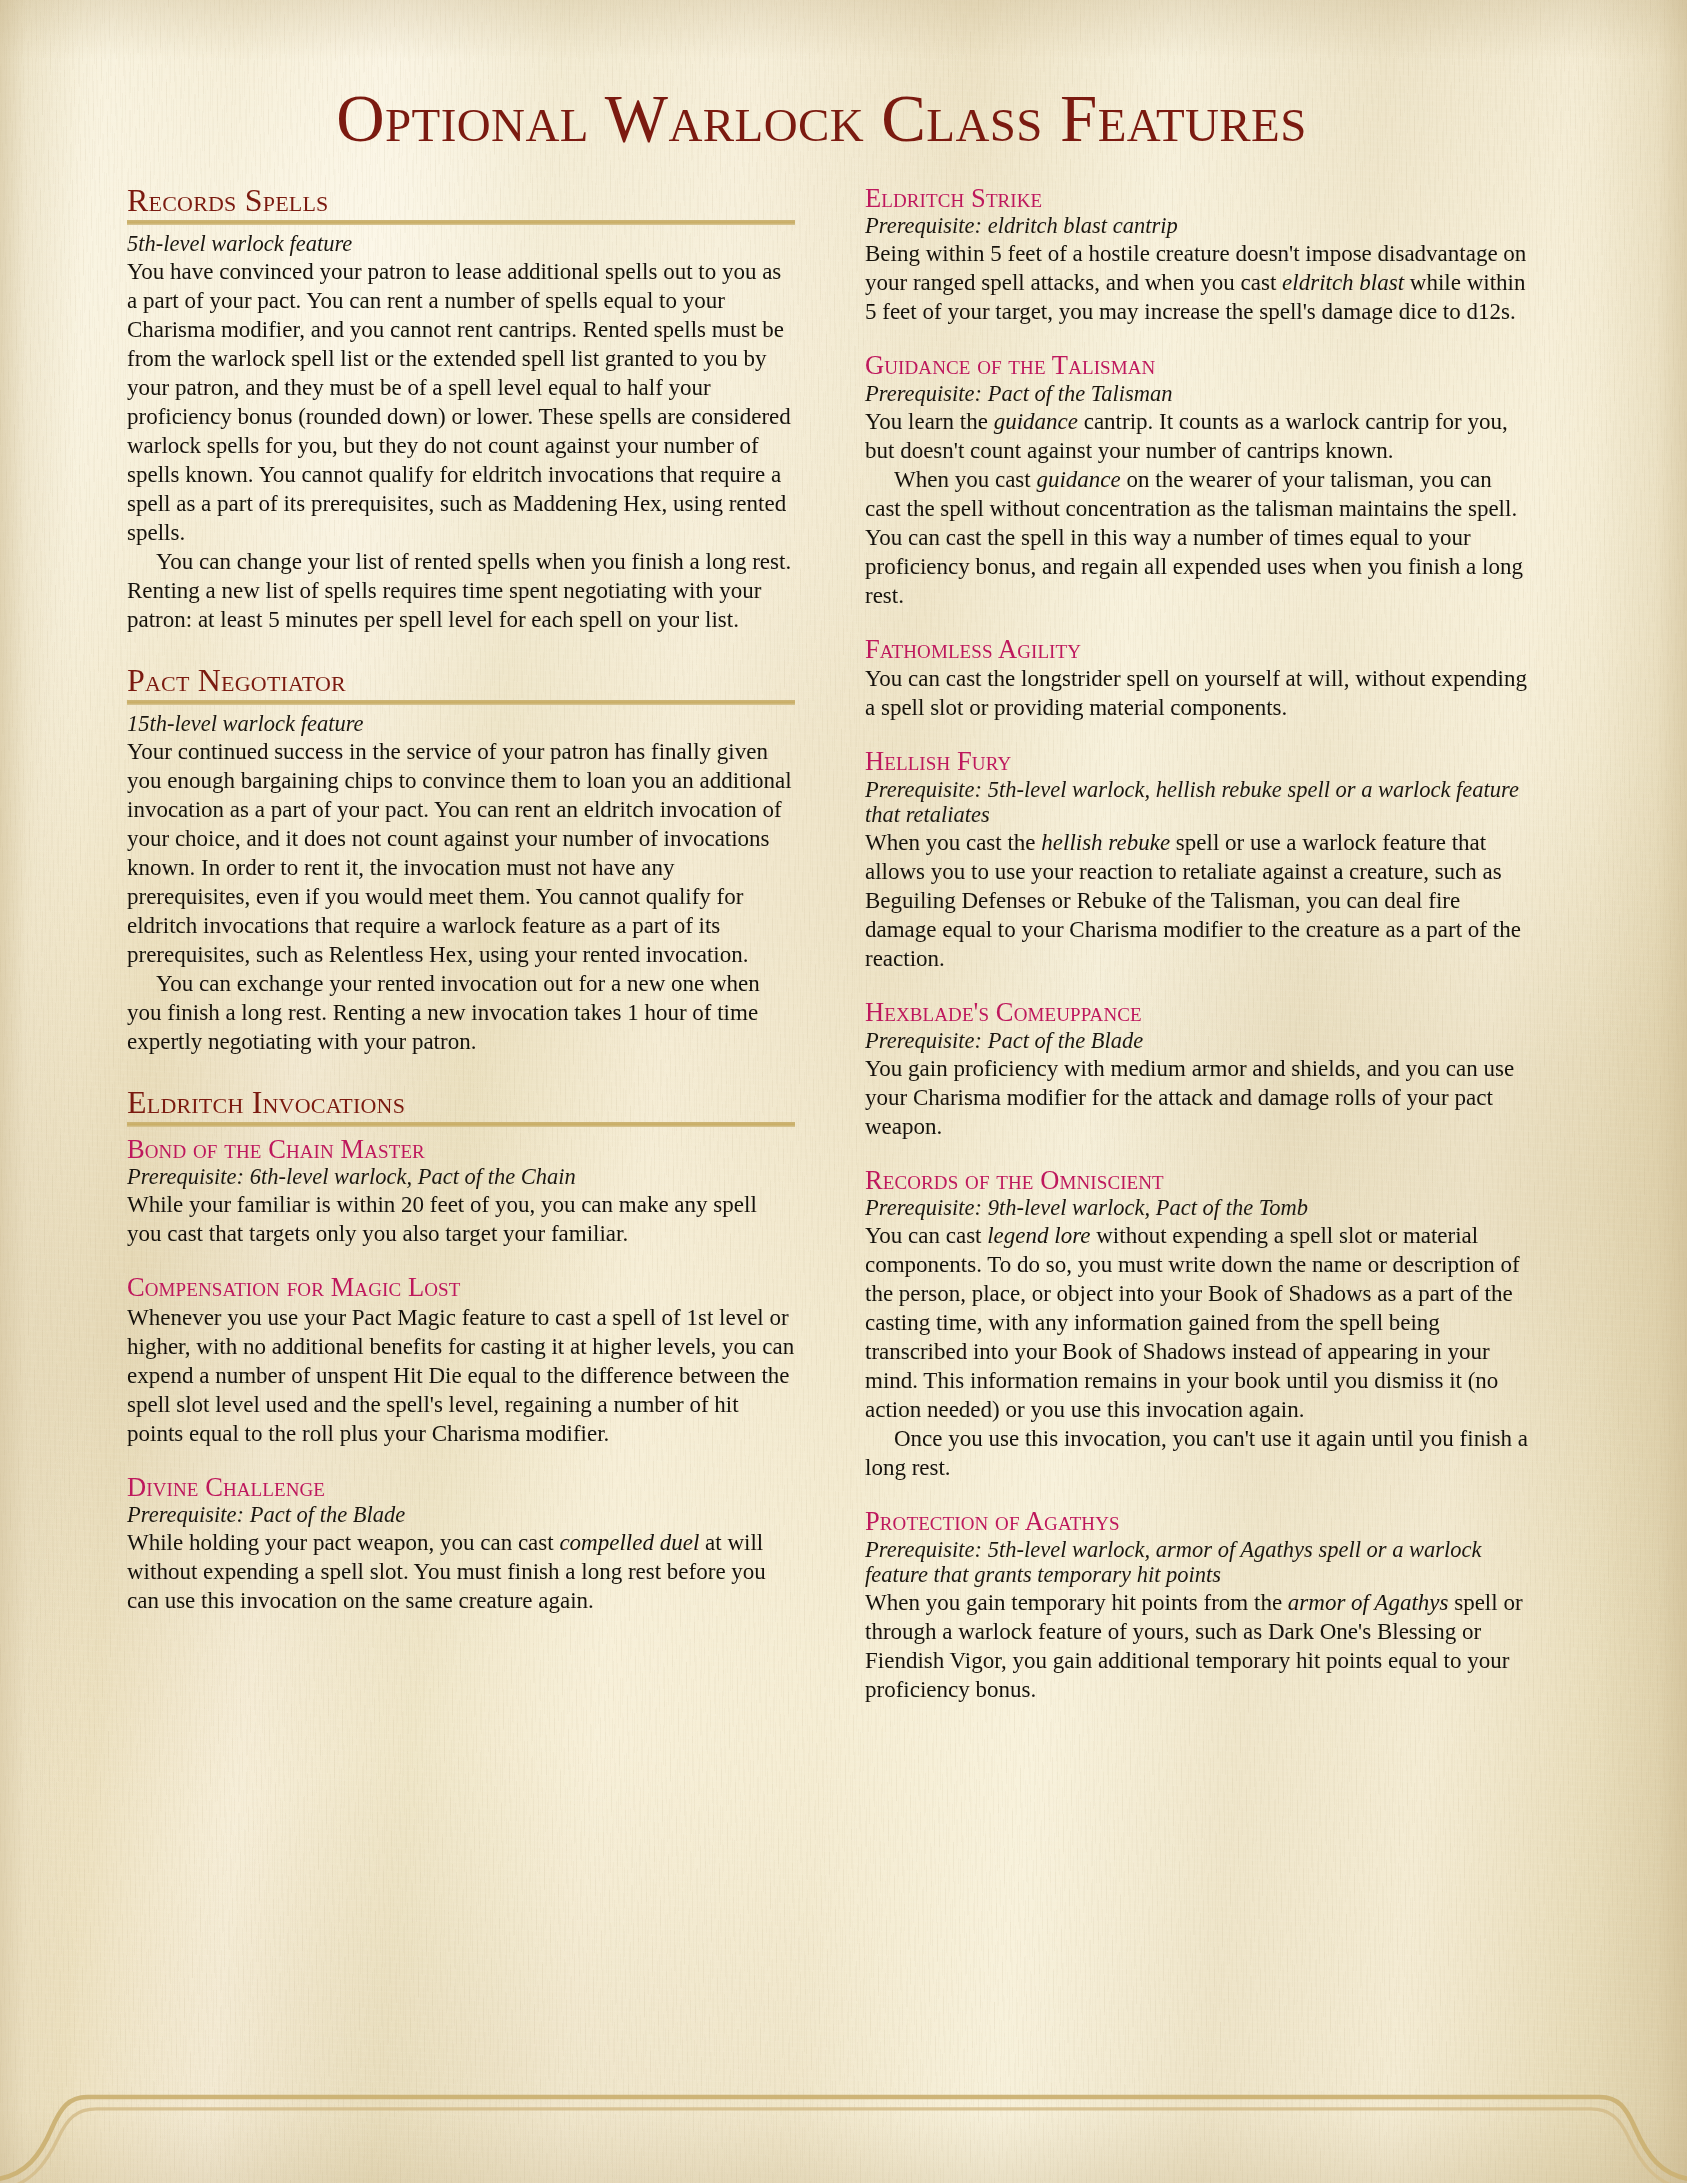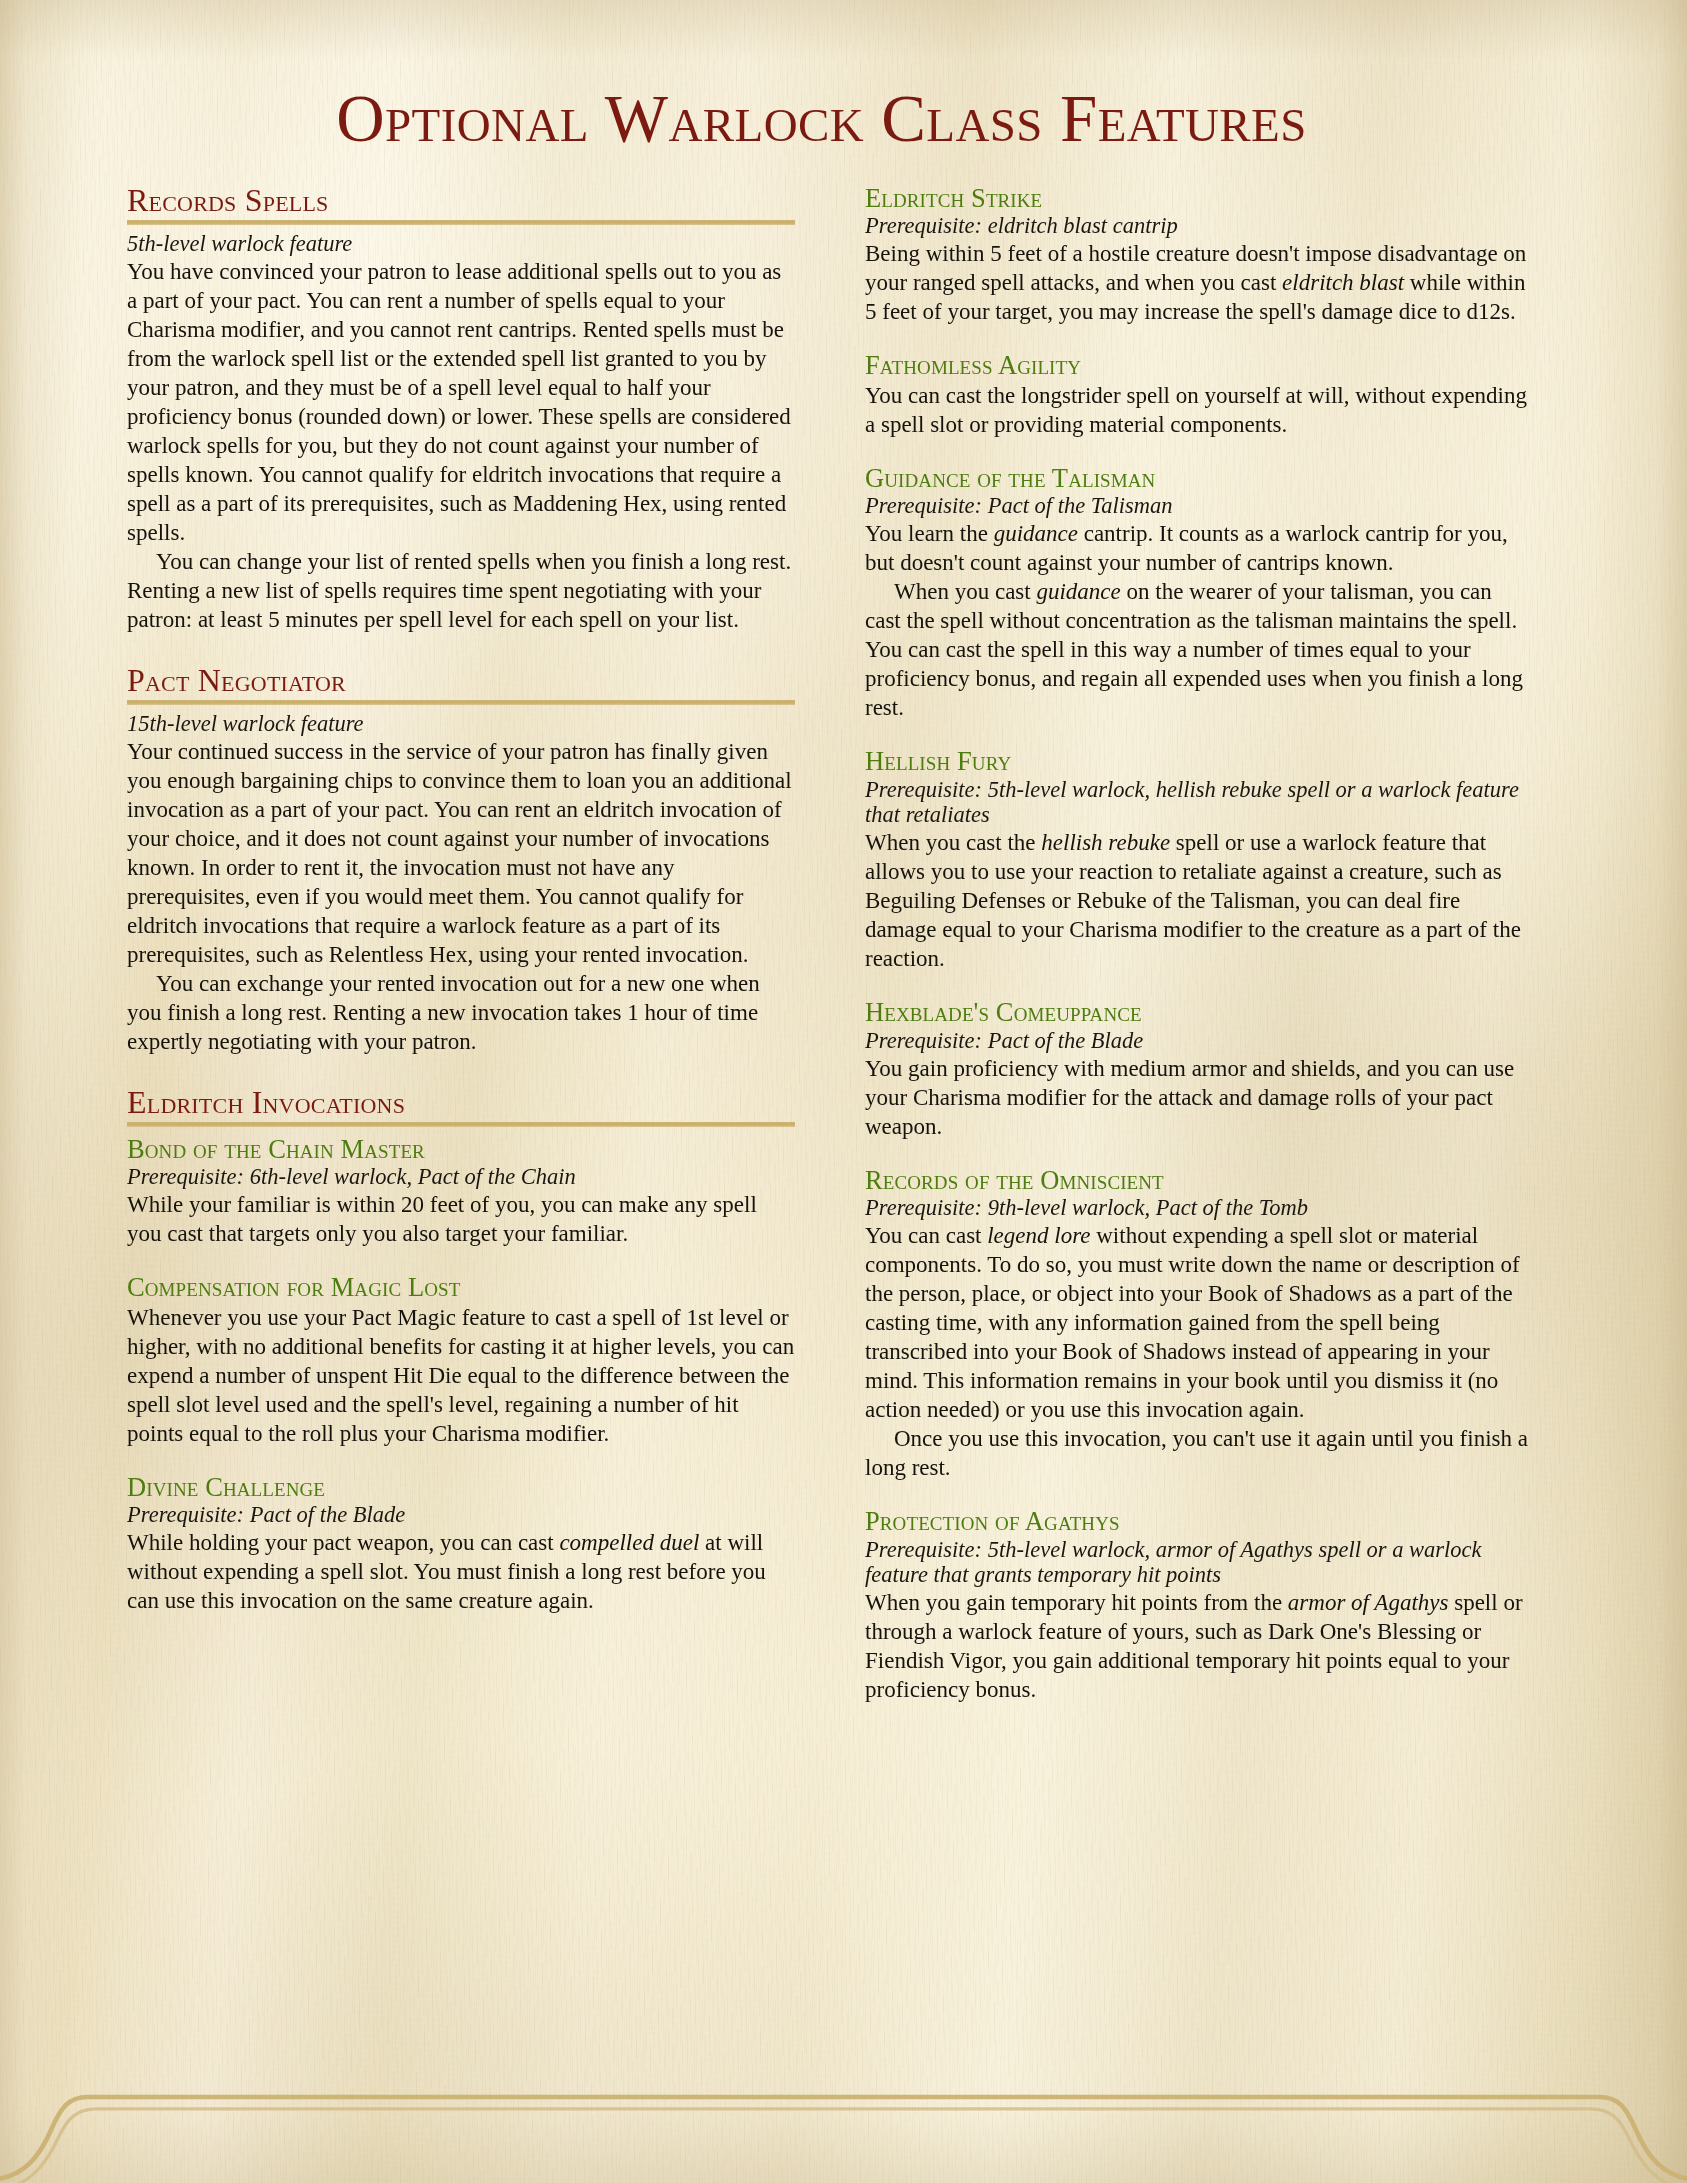--- a/index.html
+++ b/index.html
@@ -101,21 +101,21 @@
     padding: 0;
   }
   .rule {
     height: 4.6px;
     background: linear-gradient(to bottom, #cdb577 0%, #c9ae66 55%, #d8c696 100%);
     margin: 3.3px 0 6px 0;
     width: 100%;
   }
   
   .sub-head {
-    color: #4d7c0f;
+    color: #be185d;
     font-size: 26.5px;
     line-height: 1.06;
     font-variant: small-caps;
     letter-spacing: 0.1px;
     margin: 0 0 1.3px 0;
   }
 
   .prereq {
     font-style: italic;
     font-size: 22.5px;
@@ -216,32 +216,32 @@
     <div class="block">
       <div class="sub-head">Eldritch Strike</div>
       <div class="prereq">
         <span>Prerequisite:</span>
         <span> eldritch blast cantrip</span>
       </div>
       <p class="body-text">Being within 5 feet of a hostile creature doesn't impose disadvantage on your ranged spell attacks, and when you cast <i>eldritch blast</i> while within 5 feet of your target, you may increase the spell's damage dice to d12s.</p>
     </div>
 
     <div class="block">
+      <div class="sub-head">Guidance of the Talisman</div>
+      <div class="prereq">
+        <span>Prerequisite:</span>
+        <span> Pact of the Talisman</span>
+      </div>
+      <p class="body-text">You learn the <i>guidance</i> cantrip. It counts as a warlock cantrip for you, but doesn't count against your number of cantrips known.</p>
+      <p class="body-text indent">When you cast <i>guidance</i> on the wearer of your talisman, you can cast the spell without concentration as the talisman maintains the spell. You can cast the spell in this way a number of times equal to your proficiency bonus, and regain all expended uses when you finish a long rest.</p>
+    </div>
+
+    <div class="block">
       <div class="sub-head">Fathomless Agility</div>
       <p class="body-text">You can cast the longstrider spell on yourself at will, without expending a spell slot or providing material components.</p>
-    </div>
-
-    <div class="block">
-      <div class="sub-head">Guidance of the Talisman</div>
-      <div class="prereq">
-        <span>Prerequisite:</span>
-        <span> Pact of the Talisman</span>
-      </div>
-      <p class="body-text">You learn the <i>guidance</i> cantrip. It counts as a warlock cantrip for you, but doesn't count against your number of cantrips known.</p>
-      <p class="body-text indent">When you cast <i>guidance</i> on the wearer of your talisman, you can cast the spell without concentration as the talisman maintains the spell. You can cast the spell in this way a number of times equal to your proficiency bonus, and regain all expended uses when you finish a long rest.</p>
     </div>
 
     <div class="block">
       <div class="sub-head">Hellish Fury</div>
       <div class="prereq">
         <span>Prerequisite:</span>
         <span> 5th-level warlock, hellish rebuke spell or a warlock feature that retaliates</span>
       </div>
       <p class="body-text">When you cast the <i>hellish rebuke</i> spell or use a warlock feature that allows you to use your reaction to retaliate against a creature, such as Beguiling Defenses or Rebuke of the Talisman, you can deal fire damage equal to your Charisma modifier to the creature as a part of the reaction.</p>
     </div>

